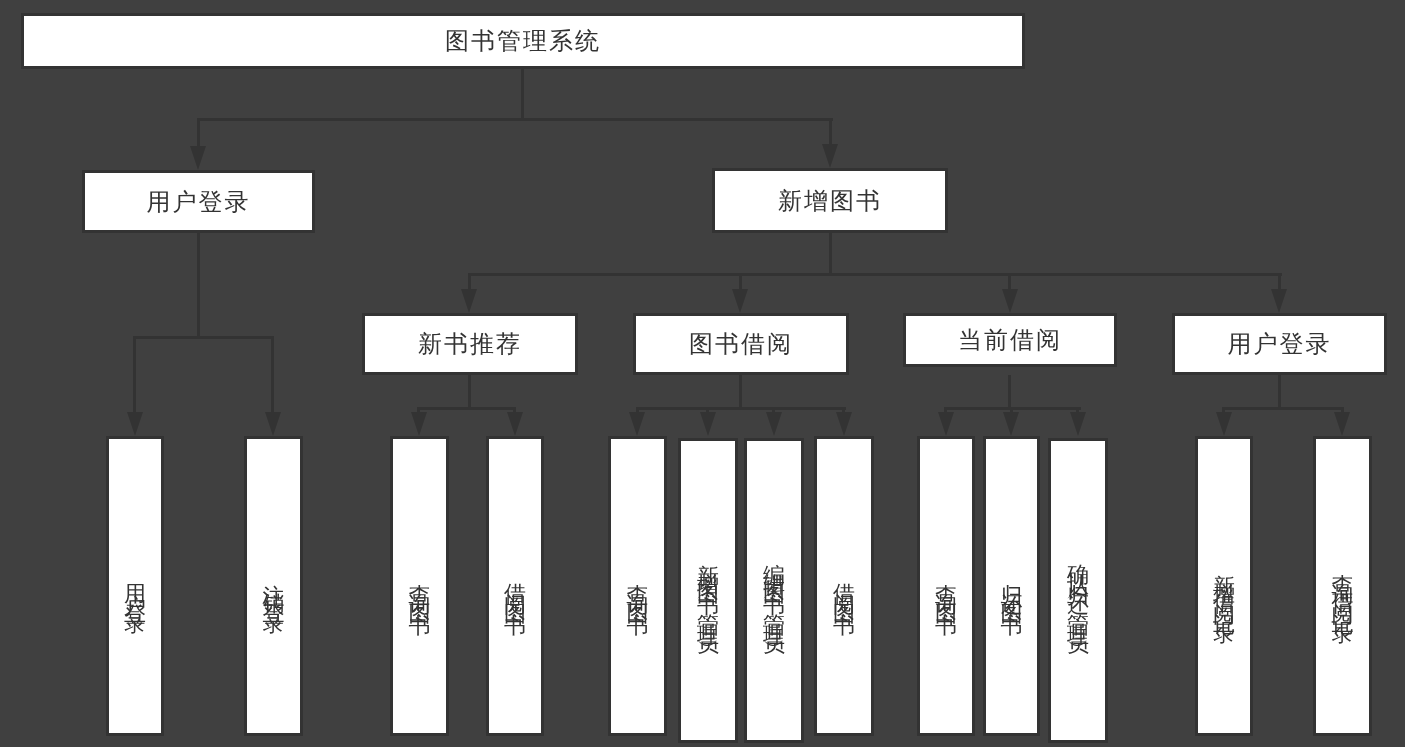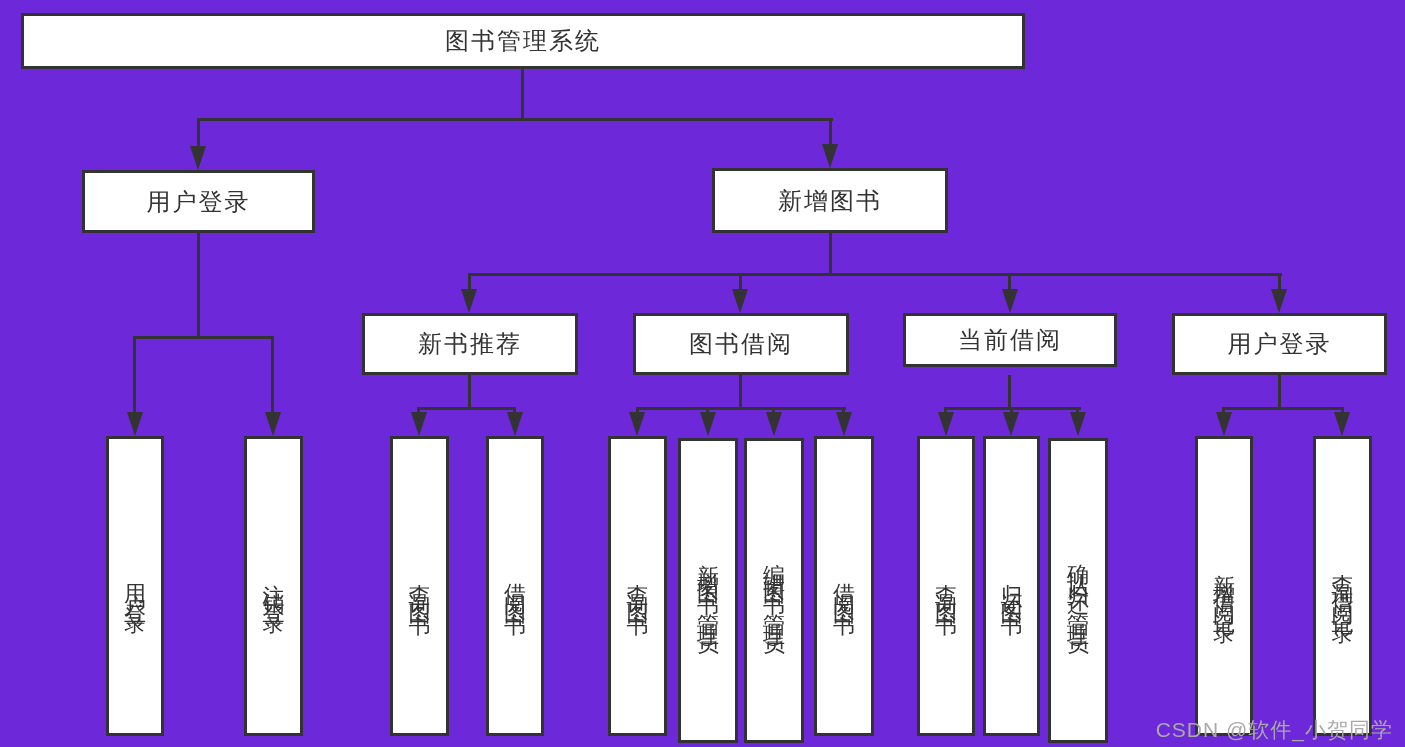--- a/index.html
+++ b/index.html
@@ -1,17 +1,17 @@
 <!DOCTYPE html>
 <html><head>
 <meta charset="utf-8">
 <style>
   html,body{margin:0;padding:0;background:#fff;}
   .canvas{
-    position:relative;width:1405px;height:747px;background:#6d28d9;overflow:hidden;
+    position:relative;width:1405px;height:747px;background:#404040;overflow:hidden;
     font-family:"Liberation Sans","DejaVu Sans",sans-serif;color:#333;
   }
   .box{
     position:absolute;box-sizing:border-box;border:3px solid #333;background:#fff;
     display:flex;align-items:center;justify-content:center;
   }
   .hl{font-size:24px;letter-spacing:2px;}
   .leaf .vtext{
     writing-mode:vertical-rl;text-orientation:mixed;
     font-size:22px;letter-spacing:10px;line-height:1;
@@ -153,15 +153,14 @@
     <span class="vtext">确认归还（管理员）</span>
   </div>
 
   <div class="box leaf" style="left:1195px;top:436px;width:58px;height:300px">
     <span class="vtext">新增借阅记录</span>
   </div>
   <div class="box leaf" style="left:1313px;top:436px;width:59px;height:300px">
     <span class="vtext">查询借阅记录</span>
   </div>
 
-  <div class="watermark">CSDN @软件_小贺同学</div>
 
 </div>
 
 </body></html>

